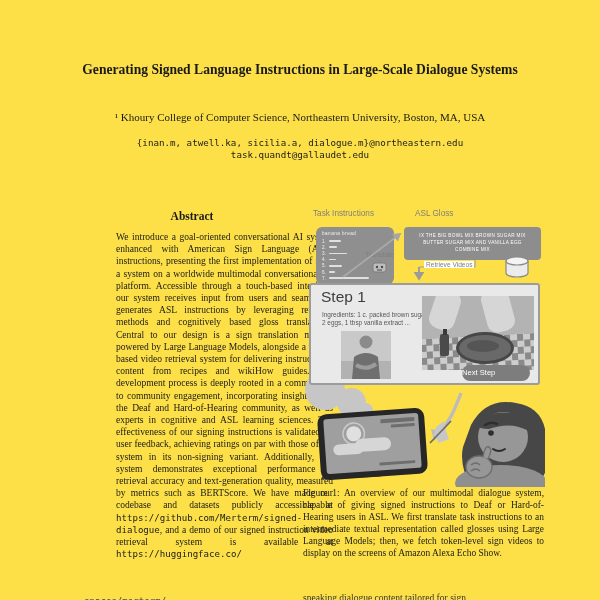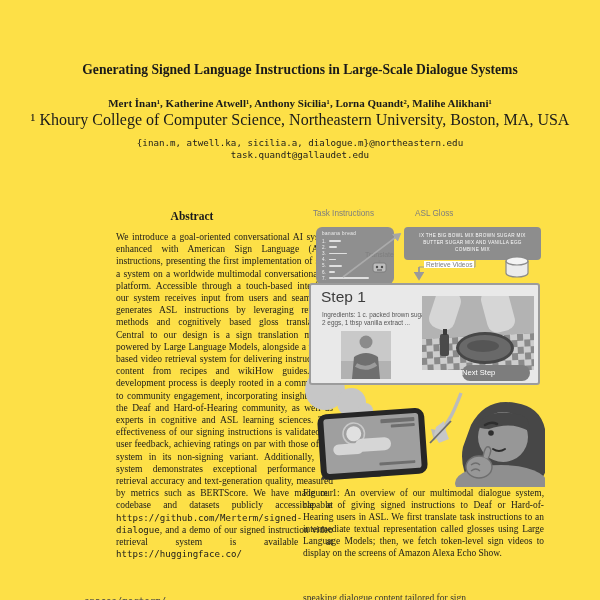--- a/index.html
+++ b/index.html
@@ -6,21 +6,21 @@
   #page{position:relative;width:600px;height:600px;background:#fde047;overflow:hidden;
         font-family:"Liberation Serif",serif;color:#1a1a1a;text-decoration:underline;}
   .abs{position:absolute;}
   .center{text-align:center;}
   .sans{font-family:"Liberation Sans",sans-serif;}
   .mono{font-family:"DejaVu Sans Mono",monospace;}
 
   
   #title{left:0;top:62px;width:600px;font-size:13.6px;font-weight:bold;}
   #authors{left:0;top:97px;width:600px;font-size:11px;font-weight:bold;}
-  #affil1{left:0;top:111px;width:600px;font-size:16px;}
+  #affil1{left:0;top:111px;width:600px;font-size:11px;}
   #affil2{left:0;top:124px;width:600px;font-size:10.3px;}
   #email1{left:0;top:137px;width:600px;font-size:9.2px;}
   #email2{left:0;top:149px;width:600px;font-size:9.2px;}
 
   
   #abstract-head{left:84px;top:210px;width:216px;font-size:11.5px;font-weight:bold;}
   #abstract-body{left:84px;top:231px;width:217px;font-size:9.55px;line-height:12.2px;
                  text-align:justify;margin-left:32px;}
   #abstract-body .mono{font-size:9.1px;}
   #left-partial{left:84px;top:596px;width:217px;height:4px;overflow:hidden;
@@ -88,21 +88,20 @@
   #right-partial{left:303px;top:592px;width:241px;height:8px;overflow:hidden;
                  font-size:9.55px;color:#333;}
   svg{display:block;}
 </style>
 </head>
 <body>
 
 <div id="page">
 
   <div id="title" class="abs center">Generating Signed Language Instructions in Large-Scale Dialogue Systems</div>
-  <div id="authors" class="abs center">Mert İnan¹, Katherine Atwell¹, Anthony Sicilia¹, Lorna Quandt², Malihe Alikhani¹</div>
   <div id="affil1" class="abs center">¹ Khoury College of Computer Science, Northeastern University, Boston, MA, USA</div>
   <div id="email1" class="abs center mono">{inan.m, atwell.ka, sicilia.a, dialogue.m}@northeastern.edu</div>
   <div id="email2" class="abs center mono">task.quandt@gallaudet.edu</div>
 
   <div id="abstract-head" class="abs center">Abstract</div>
   <div id="abstract-body" class="abs"><span>We introduce a goal-oriented conversational AI system enhanced with American Sign Language (ASL) instructions, presenting the first implementation of such a system on a worldwide multimodal conversational AI platform. Accessible through a touch-based interface, our system receives input from users and seamlessly generates ASL instructions by leveraging retrieval methods and cognitively based gloss translations. Central to our design is a sign translation module powered by Large Language Models, alongside a token-based video retrieval system for delivering instructional content from recipes and wikiHow guides. Our development process is deeply rooted in a commitment to community engagement, incorporating insights from the Deaf and Hard-of-Hearing community, as well as experts in cognitive and ASL learning sciences. The effectiveness of our signing instructions is validated by user feedback, achieving ratings on par with those of the system in its non-signing variant. Additionally, our system demonstrates exceptional performance in retrieval accuracy and text-generation quality, measured by metrics such as BERTScore. We have made our codebase and datasets publicly accessible at </span><span class="mono">https://github.com/Merterm/signed-dialogue</span><span>, and a demo of our signed instruction video retrieval system is available at </span><span class="mono">https://huggingface.co/</span></div>
   <div id="left-partial" class="abs mono">spaces/merterm/</div>
 
   <div id="fig" class="abs">
     <div id="lbl-task" class="abs figlabel">Task Instructions</div>

